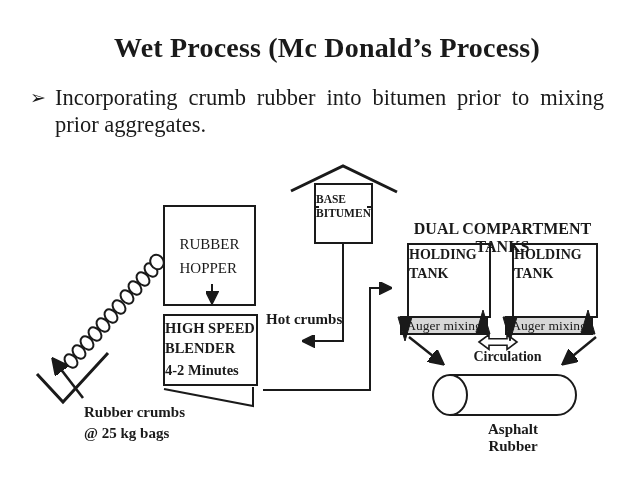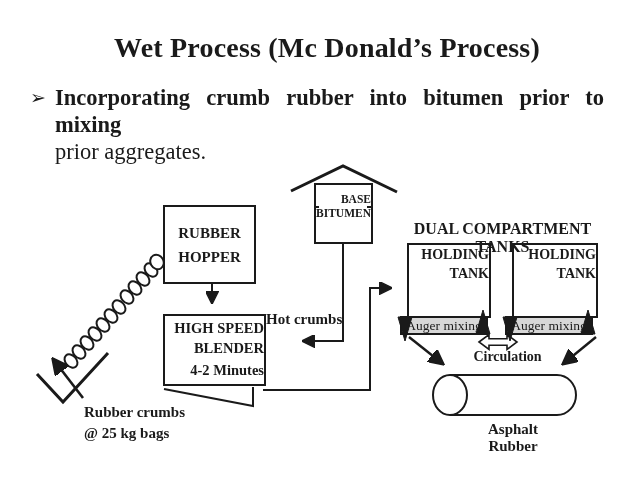--- a/index.html
+++ b/index.html
@@ -3,34 +3,34 @@
 <meta charset="utf-8">
 <style>
   html,body{margin:0;padding:0;background:#888;}
   .slide{position:relative;width:638px;height:478px;background:var(--background,#fff);
          font-family:"Liberation Serif","DejaVu Serif",serif;color:var(--ink,#1a1a1a);overflow:hidden;}
   .title{position:absolute;top:24px;left:0;width:100%;text-align:center;margin:8px;
          font-size:28px;font-weight:bold;letter-spacing:.2px;}
   .bullet-row{position:absolute;top:84px;left:30px;width:575px;display:flex;}
   .bullet-marker{font-size:19px;line-height:27px;width:25px;flex:0 0 25px;}
   .bullet-lines{width:549px;font-size:22.5px;line-height:27px;}
-  .jline{text-align:justify;text-align-last:justify;font-weight:bold;}
+  .jline{text-align:justify;text-align-last:justify;}
   .art,.art-top{position:absolute;left:0;top:0;pointer-events:none;}
   .art line,.art polyline,.art path,.art ellipse,
   .art-top polygon{stroke:var(--ink,#1a1a1a);}
   .art .nf{fill:none;}
   .art .wf{fill:#fff;}
   .art-top polygon{fill:var(--ink,#1a1a1a);stroke-width:1;}
   .lbl{position:absolute;white-space:pre-line;}
   .b{font-weight:bold;}
   .box{position:absolute;border:2px solid var(--ink,#1a1a1a);box-sizing:border-box;
-       text-align:right;background:transparent;}
-  .hopper{left:163px;top:205px;width:93px;height:79px;display:flex;align-items:center;justify-content:center;
-          font-size:15px;font-weight:bold;line-height:24px;}
-  .blender{left:163px;top:314px;width:103px;height:72px;display:flex;flex-direction:column;
+       text-align:left;background:transparent;}
+  .hopper{left:163px;top:205px;width:93px;height:101px;display:flex;align-items:center;justify-content:center;
+          font-size:15px;font-weight:normal;line-height:24px;}
+  .blender{left:163px;top:314px;width:95px;height:72px;display:flex;flex-direction:column;
            justify-content:space-between;padding:2px 0 4px;font-size:14.5px;font-weight:bold;line-height:20px;}
   .silo{left:314px;top:183px;width:59px;height:61px;font-size:11.5px;font-weight:bold;line-height:14px;padding-top:7px;}
   .tank{top:243px;width:84px;height:75px;font-size:14px;font-weight:bold;line-height:19px;}
   .tank-l{left:407px;} .tank-r{left:512px;width:86px;}
   .auger{position:absolute;top:316px;width:88px;height:19px;border:2px solid var(--ink,#1a1a1a);
          box-sizing:border-box;background:var(--auger_fill,#d7d7d7);font-size:13.5px;line-height:15px;text-align:center;}
   .auger-l{left:400px;} .auger-r{left:505px;}
   .heading-tanks{left:404px;top:220px;width:197px;text-align:center;font-size:16px;}
   .hotbit{left:266px;top:311px;font-size:15px;}
   .circ{left:468px;top:349px;width:79px;text-align:center;font-size:14px;}

